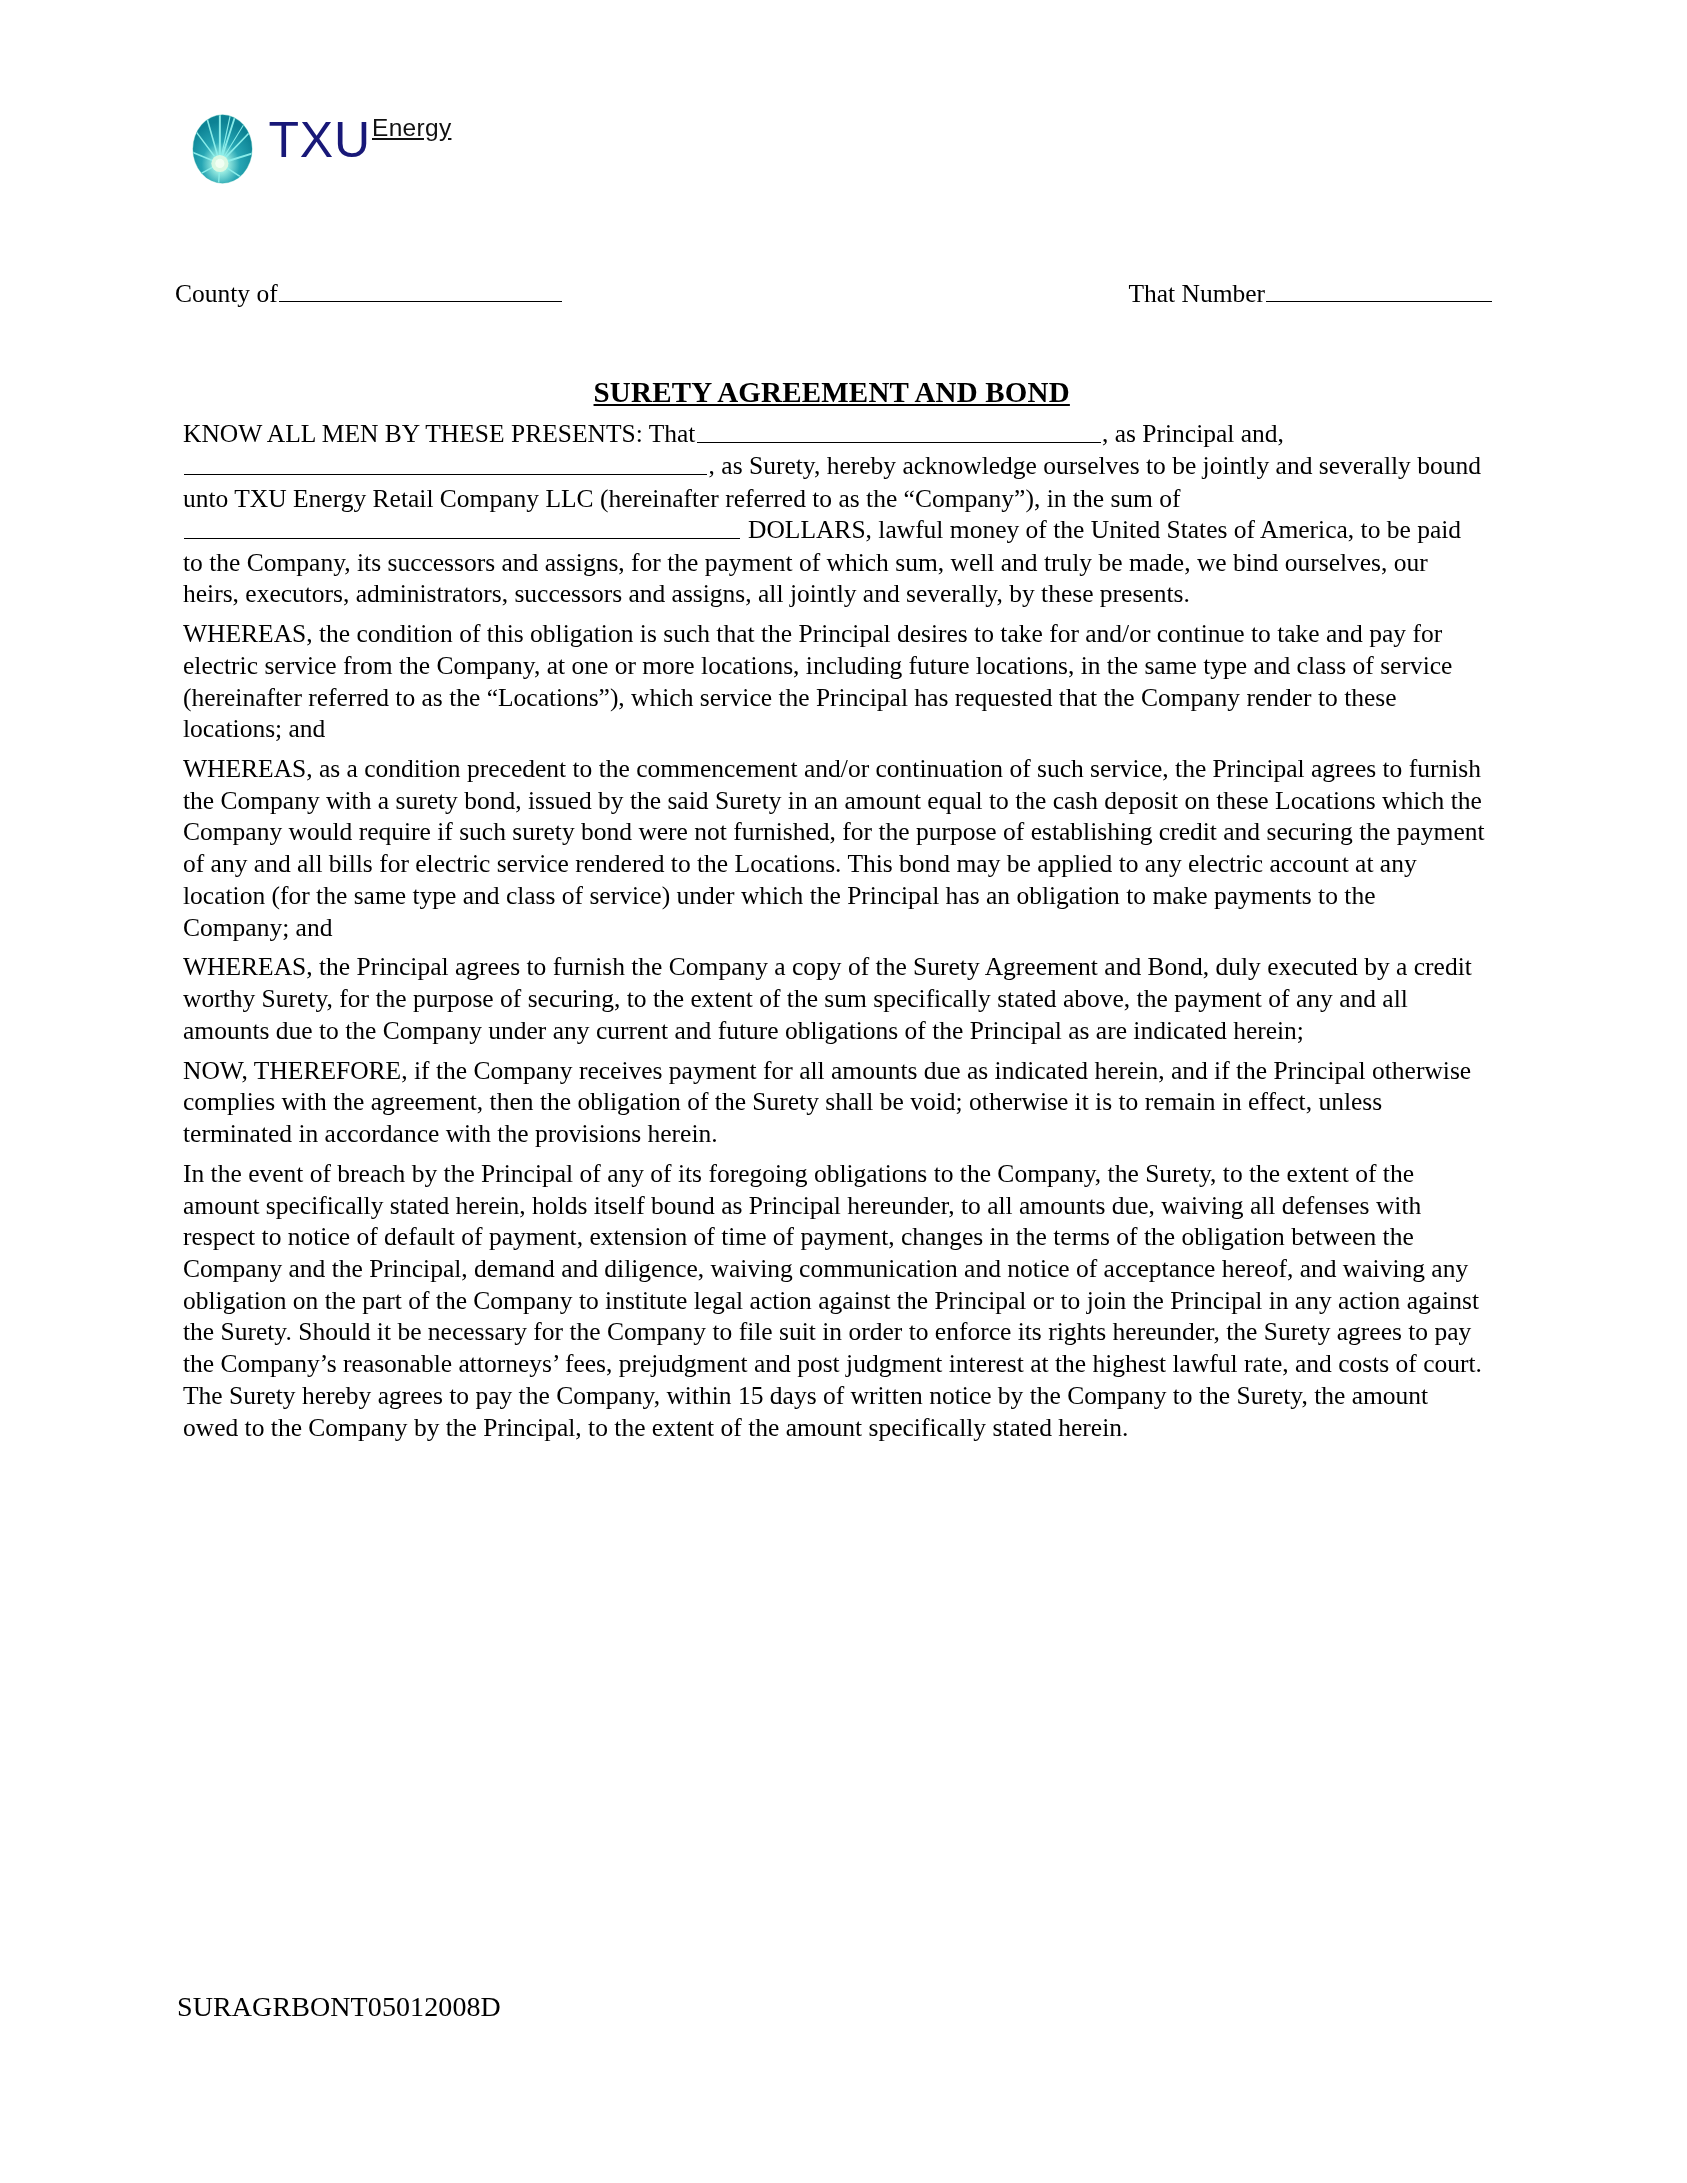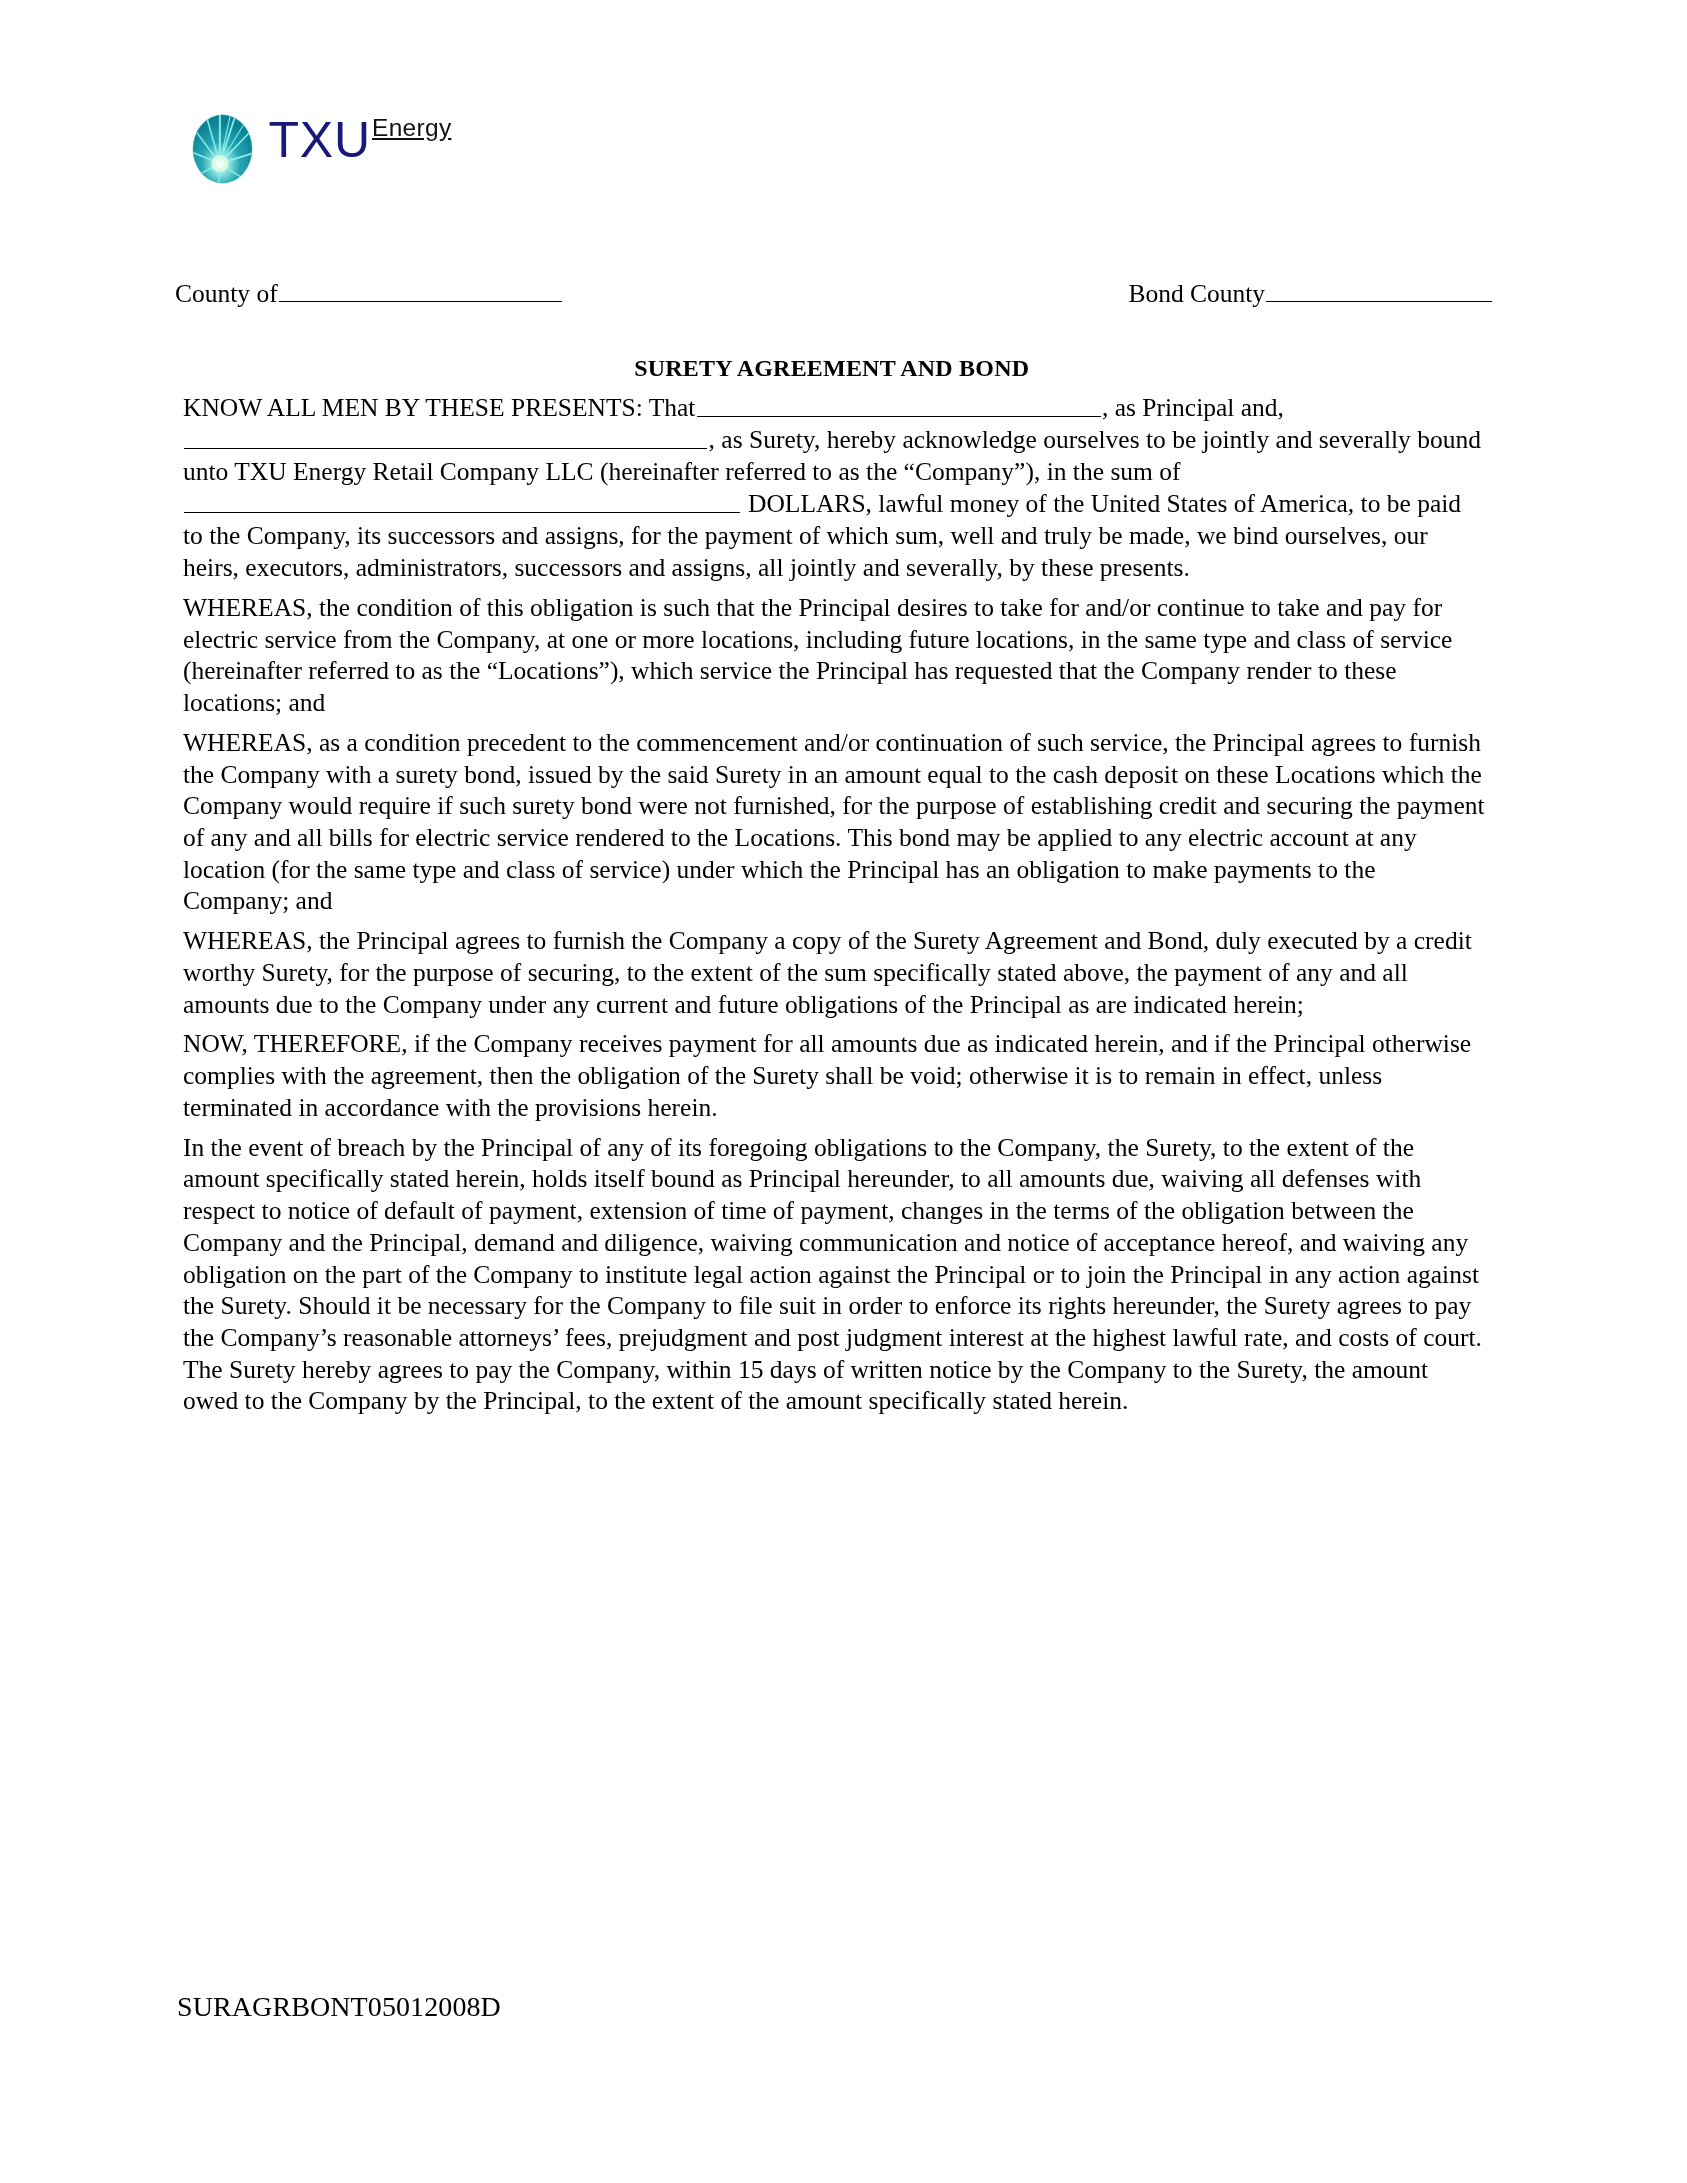--- a/index.html
+++ b/index.html
@@ -97,24 +97,25 @@
   .blank-county  { width: 283px; }
   .blank-bond    { width: 226px; }
   .blank-principal { width: 404px; }
   .blank-surety  { width: 523px; }
   .blank-dollars { width: 556px; }
 
   
   .doc-title {
     text-align: center;
     font-weight: bold;
-    font-size: 24px;
+    font-size: 29px;
     letter-spacing: 0.2px;
-    margin: 44px 0 0 0;
+    margin: 64px 0 0 0;
     padding-right: 6.6px;
+    text-decoration: underline;
   }
 
   
   p.para {
     margin: 8px;
     padding: 0;
     text-align: left;
   }
   .gap-big { margin-top: 1.0em; }
   .para-first { margin-top: 42px; }
@@ -177,21 +178,21 @@
   </div>
 
   <div class="doc-body">
 
 
     <div class="hdr-row">
       <span class="hdr-left">
         <span>County of</span><span class="blank blank-county"></span>
       </span>
       <span class="hdr-right">
-        <span>Bond County</span><span class="blank blank-bond"></span>
+        <span>That Number</span><span class="blank blank-bond"></span>
       </span>
     </div>
 
     <div class="doc-title">SURETY AGREEMENT AND BOND</div>
 
     <p class="para para-first"><span>KNOW ALL MEN BY THESE PRESENTS: That</span><span class="blank blank-principal"></span><span>, as Principal and,</span><br><span class="blank blank-surety"></span><span>, as Surety, hereby acknowledge ourselves to be jointly and severally bound unto TXU Energy Retail Company LLC (hereinafter referred to as the “Company”), in the sum of</span> <span class="blank blank-dollars"></span> <span>DOLLARS, lawful money of the United States of America, to be paid to the Company, its successors and assigns, for the payment of which sum, well and truly be made, we bind ourselves, our heirs, executors, administrators, successors and assigns, all jointly and severally, by these presents.</span></p>
 
     <p class="para gap-big">WHEREAS, the condition of this obligation is such that the Principal desires to take for and/or continue to take and pay for electric service from the Company, at one or more locations, including future locations, in the same type and class of service (hereinafter referred to as the “Locations”), which service the Principal has requested that the Company render to these locations; and</p>
 
     <p class="para gap-big">WHEREAS, as a condition precedent to the commencement and/or continuation of such service, the Principal agrees to furnish the Company with a surety bond, issued by the said Surety in an amount equal to the cash deposit on these Locations which the Company would require if such surety bond were not furnished, for the purpose of establishing credit and securing the payment of any and all bills for electric service rendered to the Locations.  This bond may be applied to any electric account at any location (for the same type and class of service) under which the Principal has an obligation to make payments to the Company; and</p>

